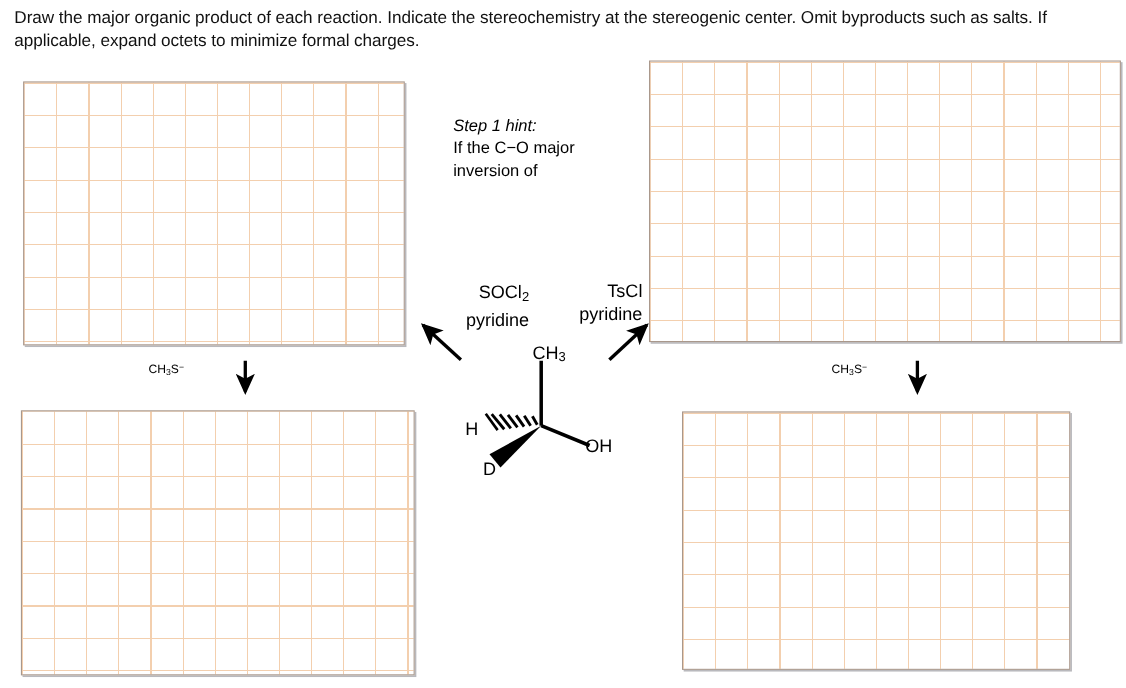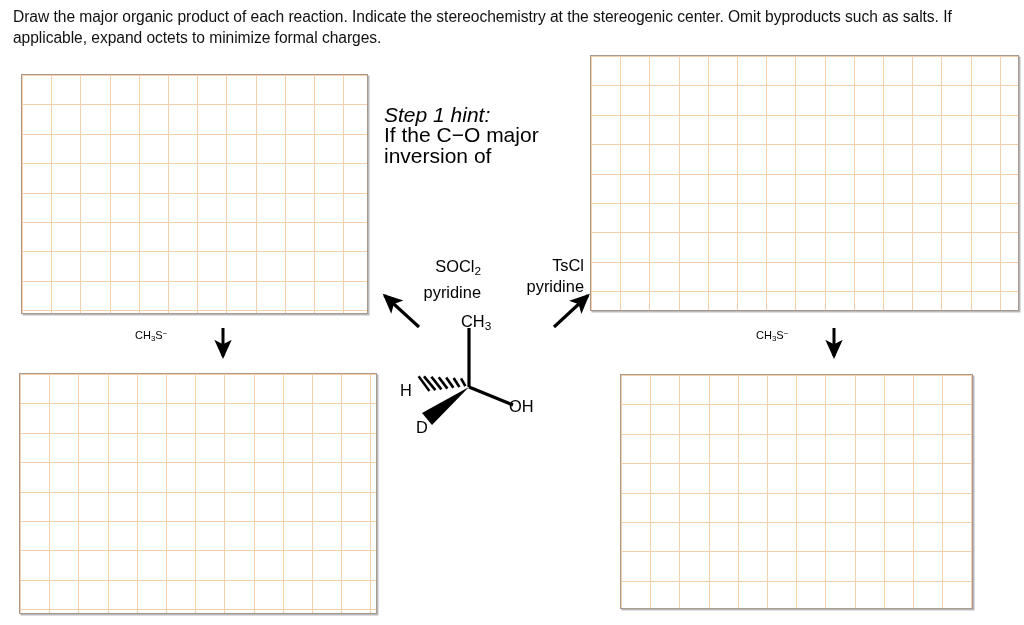--- a/index.html
+++ b/index.html
@@ -42,24 +42,24 @@
     box-shadow: 1.5px 1.5px 0 0 #b9b9bd;
   }
   #box-tl { left: 21px;  top: 74px;  width: 347px; height: 240px; }
   #box-tr { left: 590px; top: 55px;  width: 429px; height: 256px; }
   #box-bl { left: 19px;  top: 373px; width: 358px; height: 241px; }
   #box-br { left: 620px; top: 374px; width: 353px; height: 235px; }
 
   
   #hint {
     position: absolute;
-    left: 384px;
+    left: 412px;
     top: 105px;
     width: 175px;
-    font-size: 21px;
+    font-size: 15px;
     line-height: 20.4px;
   }
   #hint .hint-title {
     font-style: italic;
     display: block;
   }
   #hint .hint-line { display: block; }
 
   
   .reagent {
@@ -78,21 +78,21 @@
   
   #arrow-left-svg, #arrow-right-svg {
     position: absolute;
   }
   #arrow-left-svg  { left: 375px; top: 286px; }
   #arrow-right-svg { left: 548px; top: 286px; }
 
   
   #molecule {
     position: absolute;
-    left: 389px;
+    left: 412px;
     top: 308px;
     width: 175px;
     height: 130px;
   }
   .mol-label {
     position: absolute;
     font-size: 16.4px;
     white-space: nowrap;
   }
   #mol-ch3 { left: 72px;  top: 4px;  }

